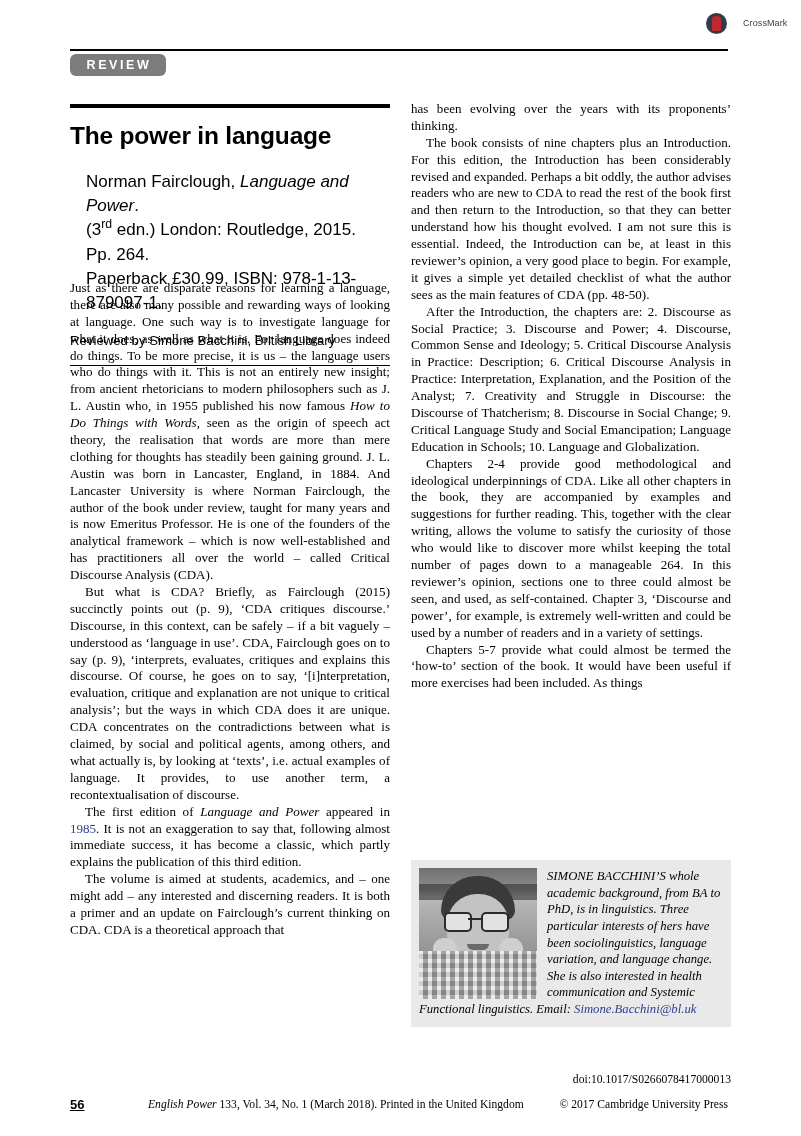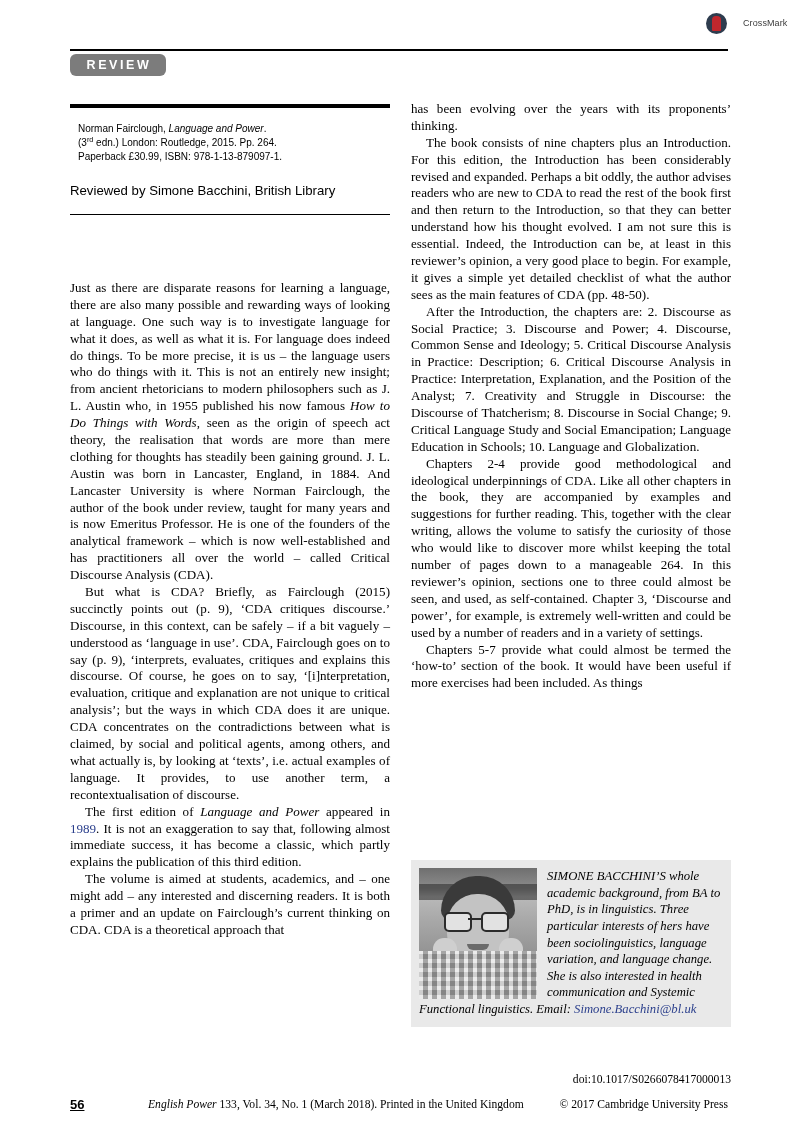--- a/index.html
+++ b/index.html
@@ -106,23 +106,23 @@
   .article-title {
     font-family: "Liberation Sans", sans-serif;
     font-weight: bold;
     font-size: 24.5px;
     line-height: 1.15;
     margin: 0 0 20px 0;
     letter-spacing: -0.2px;
   }
   .bibl {
     font-family: "Liberation Sans", sans-serif;
-    font-size: 10px;
+    font-size: 17px;
     line-height: 1.42;
-    margin: 8px;
+    margin: 16px;
   }
   .bibl em { font-style: italic; }
   .bibl sup { font-size: 0.72em; vertical-align: super; line-height: 0; }
   .reviewed-by {
     font-family: "Liberation Sans", sans-serif;
     font-size: 13.2px;
     line-height: 1.42;
     margin: 17px 0 0 0;
   }
 
@@ -280,33 +280,34 @@
     <div class="crossmark-text">CrossMark</div>
   </div>
 
   <div class="top-rule"></div>
   <div class="review-badge">
     <span>REVIEW</span>
   </div>
 
   <div class="masthead">
     <div class="rule-thick"></div>
+    <h1 class="article-title">The power in language</h1>
     <p class="bibl">
       <span>Norman Fairclough, </span><em>Language and Power</em><span>.</span><br>
       <span>(3</span><sup>rd</sup><span> edn.) London: Routledge, 2015. Pp. 264.</span><br>
       <span>Paperback £30.99, ISBN: 978-1-13-879097-1.</span>
     </p>
     <p class="reviewed-by">Reviewed by Simone Bacchini, British Library</p>
     <div class="rule-thin"></div>
   </div>
 
   <div class="body-col body-left">
     <p class="first"><span>Just as there are disparate reasons for learning a language, there are also many possible and rewarding ways of looking at language. One such way is to investigate language for what it does, as well as what it is. For language does indeed do things. To be more precise, it is us – the language users who do things with it. This is not an entirely new insight; from ancient rhetoricians to modern philosophers such as J. L. Austin who, in 1955 published his now famous </span><em>How to Do Things with Words</em><span>, seen as the origin of speech act theory, the realisation that words are more than mere clothing for thoughts has steadily been gaining ground. J. L. Austin was born in Lancaster, England, in 1884. And Lancaster University is where Norman Fairclough, the author of the book under review, taught for many years and is now Emeritus Professor. He is one of the founders of the analytical framework – which is now well-established and has practitioners all over the world – called Critical Discourse Analysis (CDA).</span></p>
     <p>But what is CDA? Briefly, as Fairclough (2015) succinctly points out (p. 9), ‘CDA critiques discourse.’ Discourse, in this context, can be safely – if a bit vaguely – understood as ‘language in use’. CDA, Fairclough goes on to say (p. 9), ‘interprets, evaluates, critiques and explains this discourse. Of course, he goes on to say, ‘[i]nterpretation, evaluation, critique and explanation are not unique to critical analysis’; but the ways in which CDA does it are unique. CDA concentrates on the contradictions between what is claimed, by social and political agents, among others, and what actually is, by looking at ‘texts’, i.e. actual examples of language. It provides, to use another term, a recontextualisation of discourse.</p>
-    <p><span>The first edition of </span><em>Language and Power</em><span> appeared in </span><a class="inline-link" href="#">1989</a><span>. It is not an exaggeration to say that, following almost immediate success, it has become a classic, which partly explains the publication of this third edition.</span></p>
+    <p><span>The first edition of </span><em>Language and Power</em><span> appeared in </span><a class="inline-link" href="#">1985</a><span>. It is not an exaggeration to say that, following almost immediate success, it has become a classic, which partly explains the publication of this third edition.</span></p>
     <p>The volume is aimed at students, academics, and – one might add – any interested and discerning readers. It is both a primer and an update on Fairclough’s current thinking on CDA. CDA is a theoretical approach that</p>
   </div>
 
   <div class="body-col body-right">
     <p class="first">has been evolving over the years with its proponents’ thinking.</p>
     <p>The book consists of nine chapters plus an Introduction. For this edition, the Introduction has been considerably revised and expanded. Perhaps a bit oddly, the author advises readers who are new to CDA to read the rest of the book first and then return to the Introduction, so that they can better understand how his thought evolved. I am not sure this is essential. Indeed, the Introduction can be, at least in this reviewer’s opinion, a very good place to begin. For example, it gives a simple yet detailed checklist of what the author sees as the main features of CDA (pp. 48-50).</p>
     <p>After the Introduction, the chapters are: 2. Discourse as Social Practice; 3. Discourse and Power; 4. Discourse, Common Sense and Ideology; 5. Critical Discourse Analysis in Practice: Description; 6. Critical Discourse Analysis in Practice: Interpretation, Explanation, and the Position of the Analyst; 7. Creativity and Struggle in Discourse: the Discourse of Thatcherism; 8. Discourse in Social Change; 9. Critical Language Study and Social Emancipation; Language Education in Schools; 10. Language and Globalization.</p>
     <p>Chapters 2-4 provide good methodological and ideological underpinnings of CDA. Like all other chapters in the book, they are accompanied by examples and suggestions for further reading. This, together with the clear writing, allows the volume to satisfy the curiosity of those who would like to discover more whilst keeping the total number of pages down to a manageable 264. In this reviewer’s opinion, sections one to three could almost be seen, and used, as self-contained. Chapter 3, ‘Discourse and power’, for example, is extremely well-written and could be used by a number of readers and in a variety of settings.</p>
     <p>Chapters 5-7 provide what could almost be termed the ‘how-to’ section of the book. It would have been useful if more exercises had been included. As things</p>
   </div>

